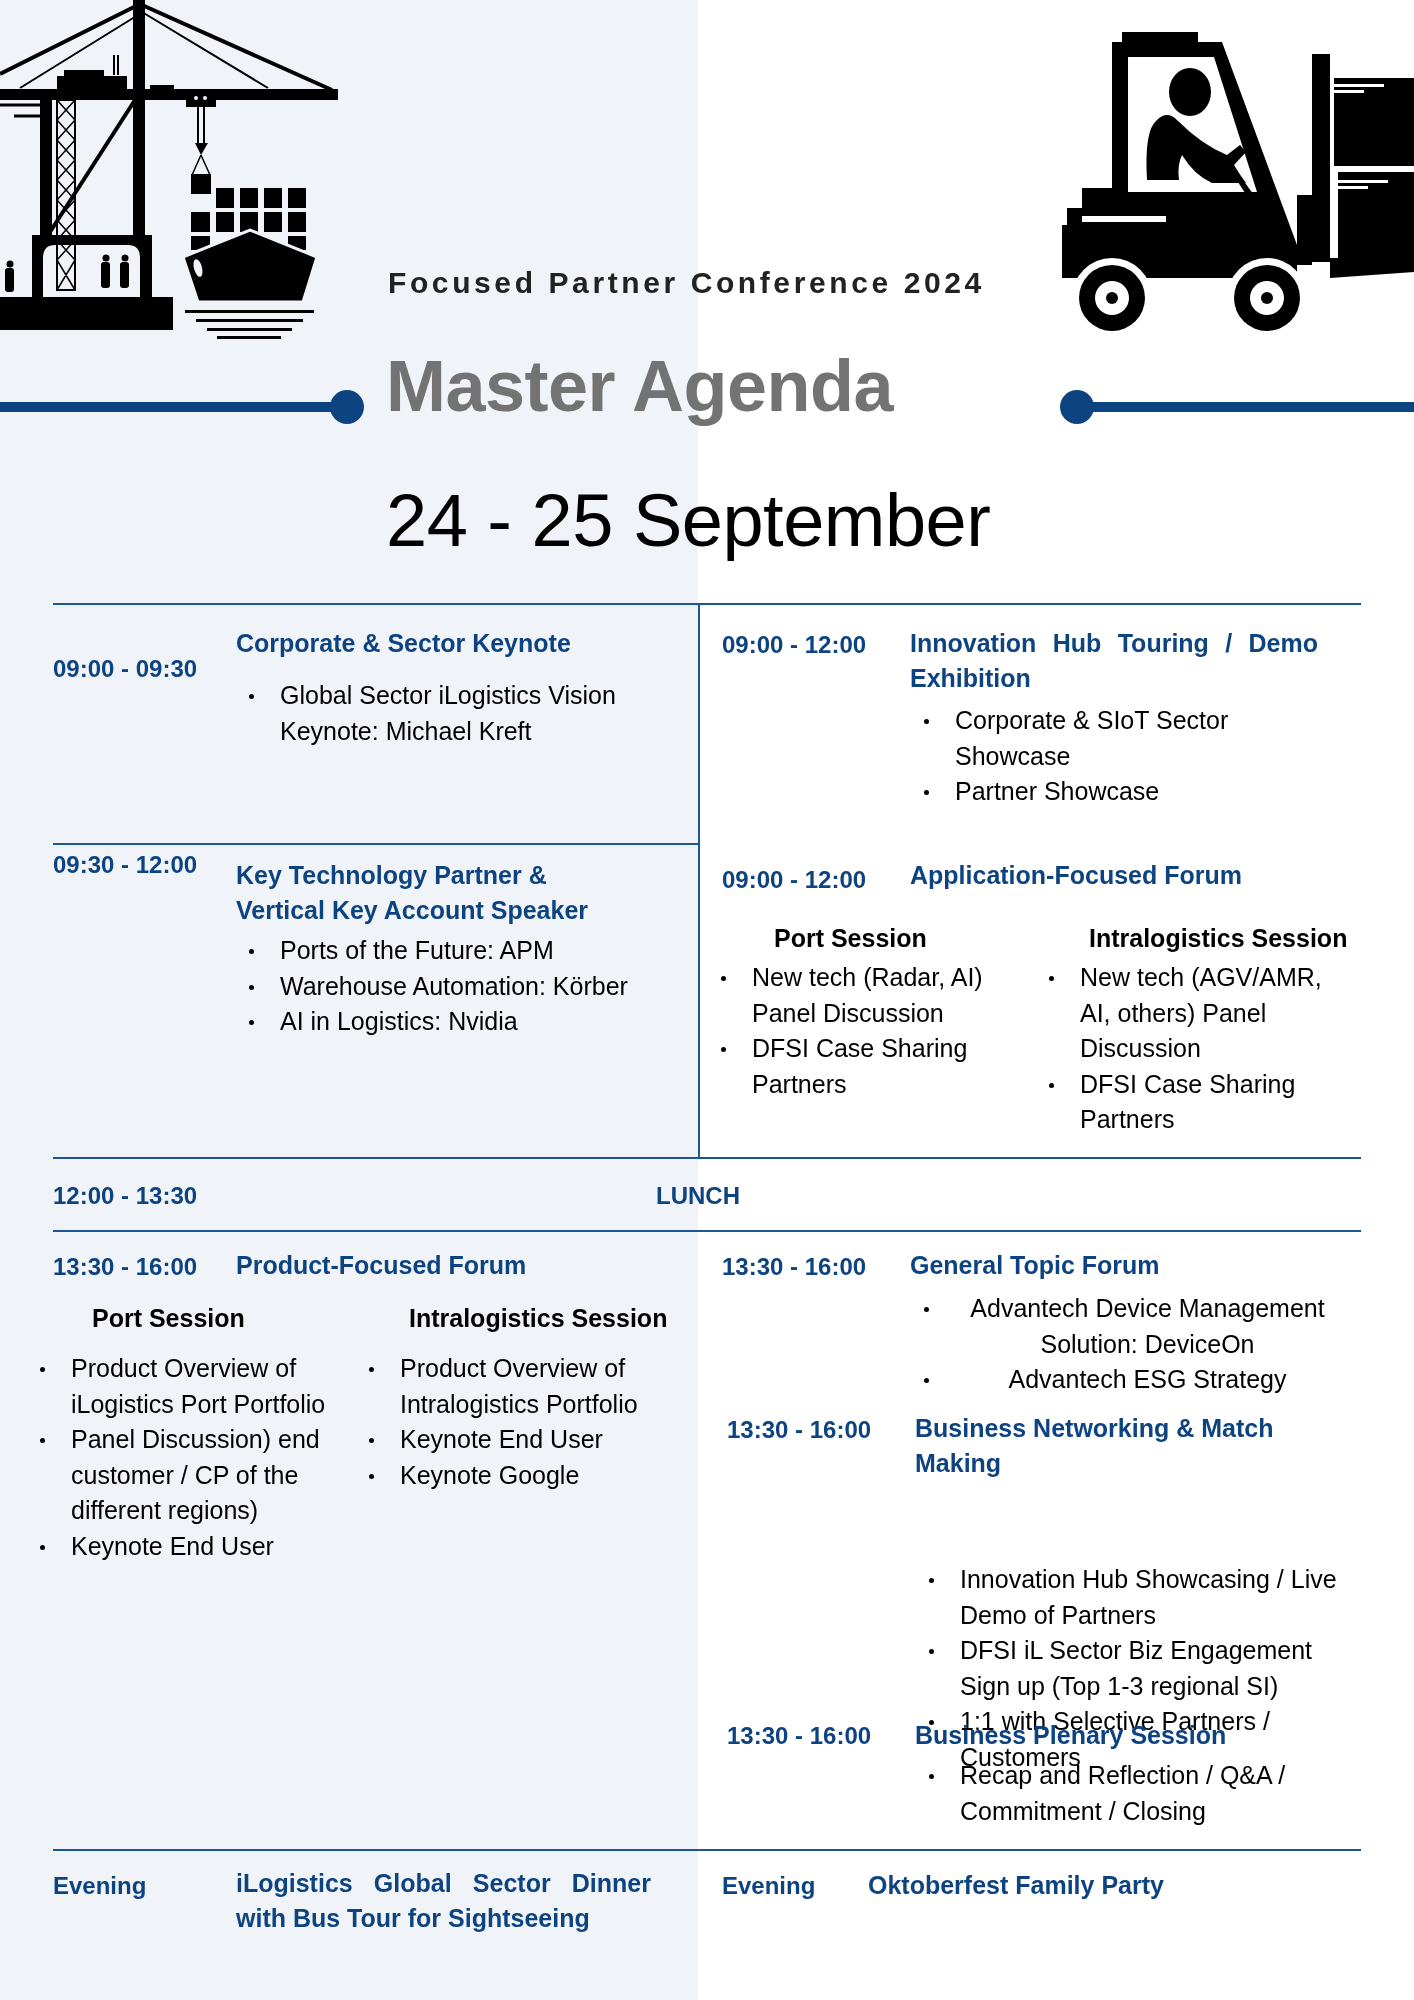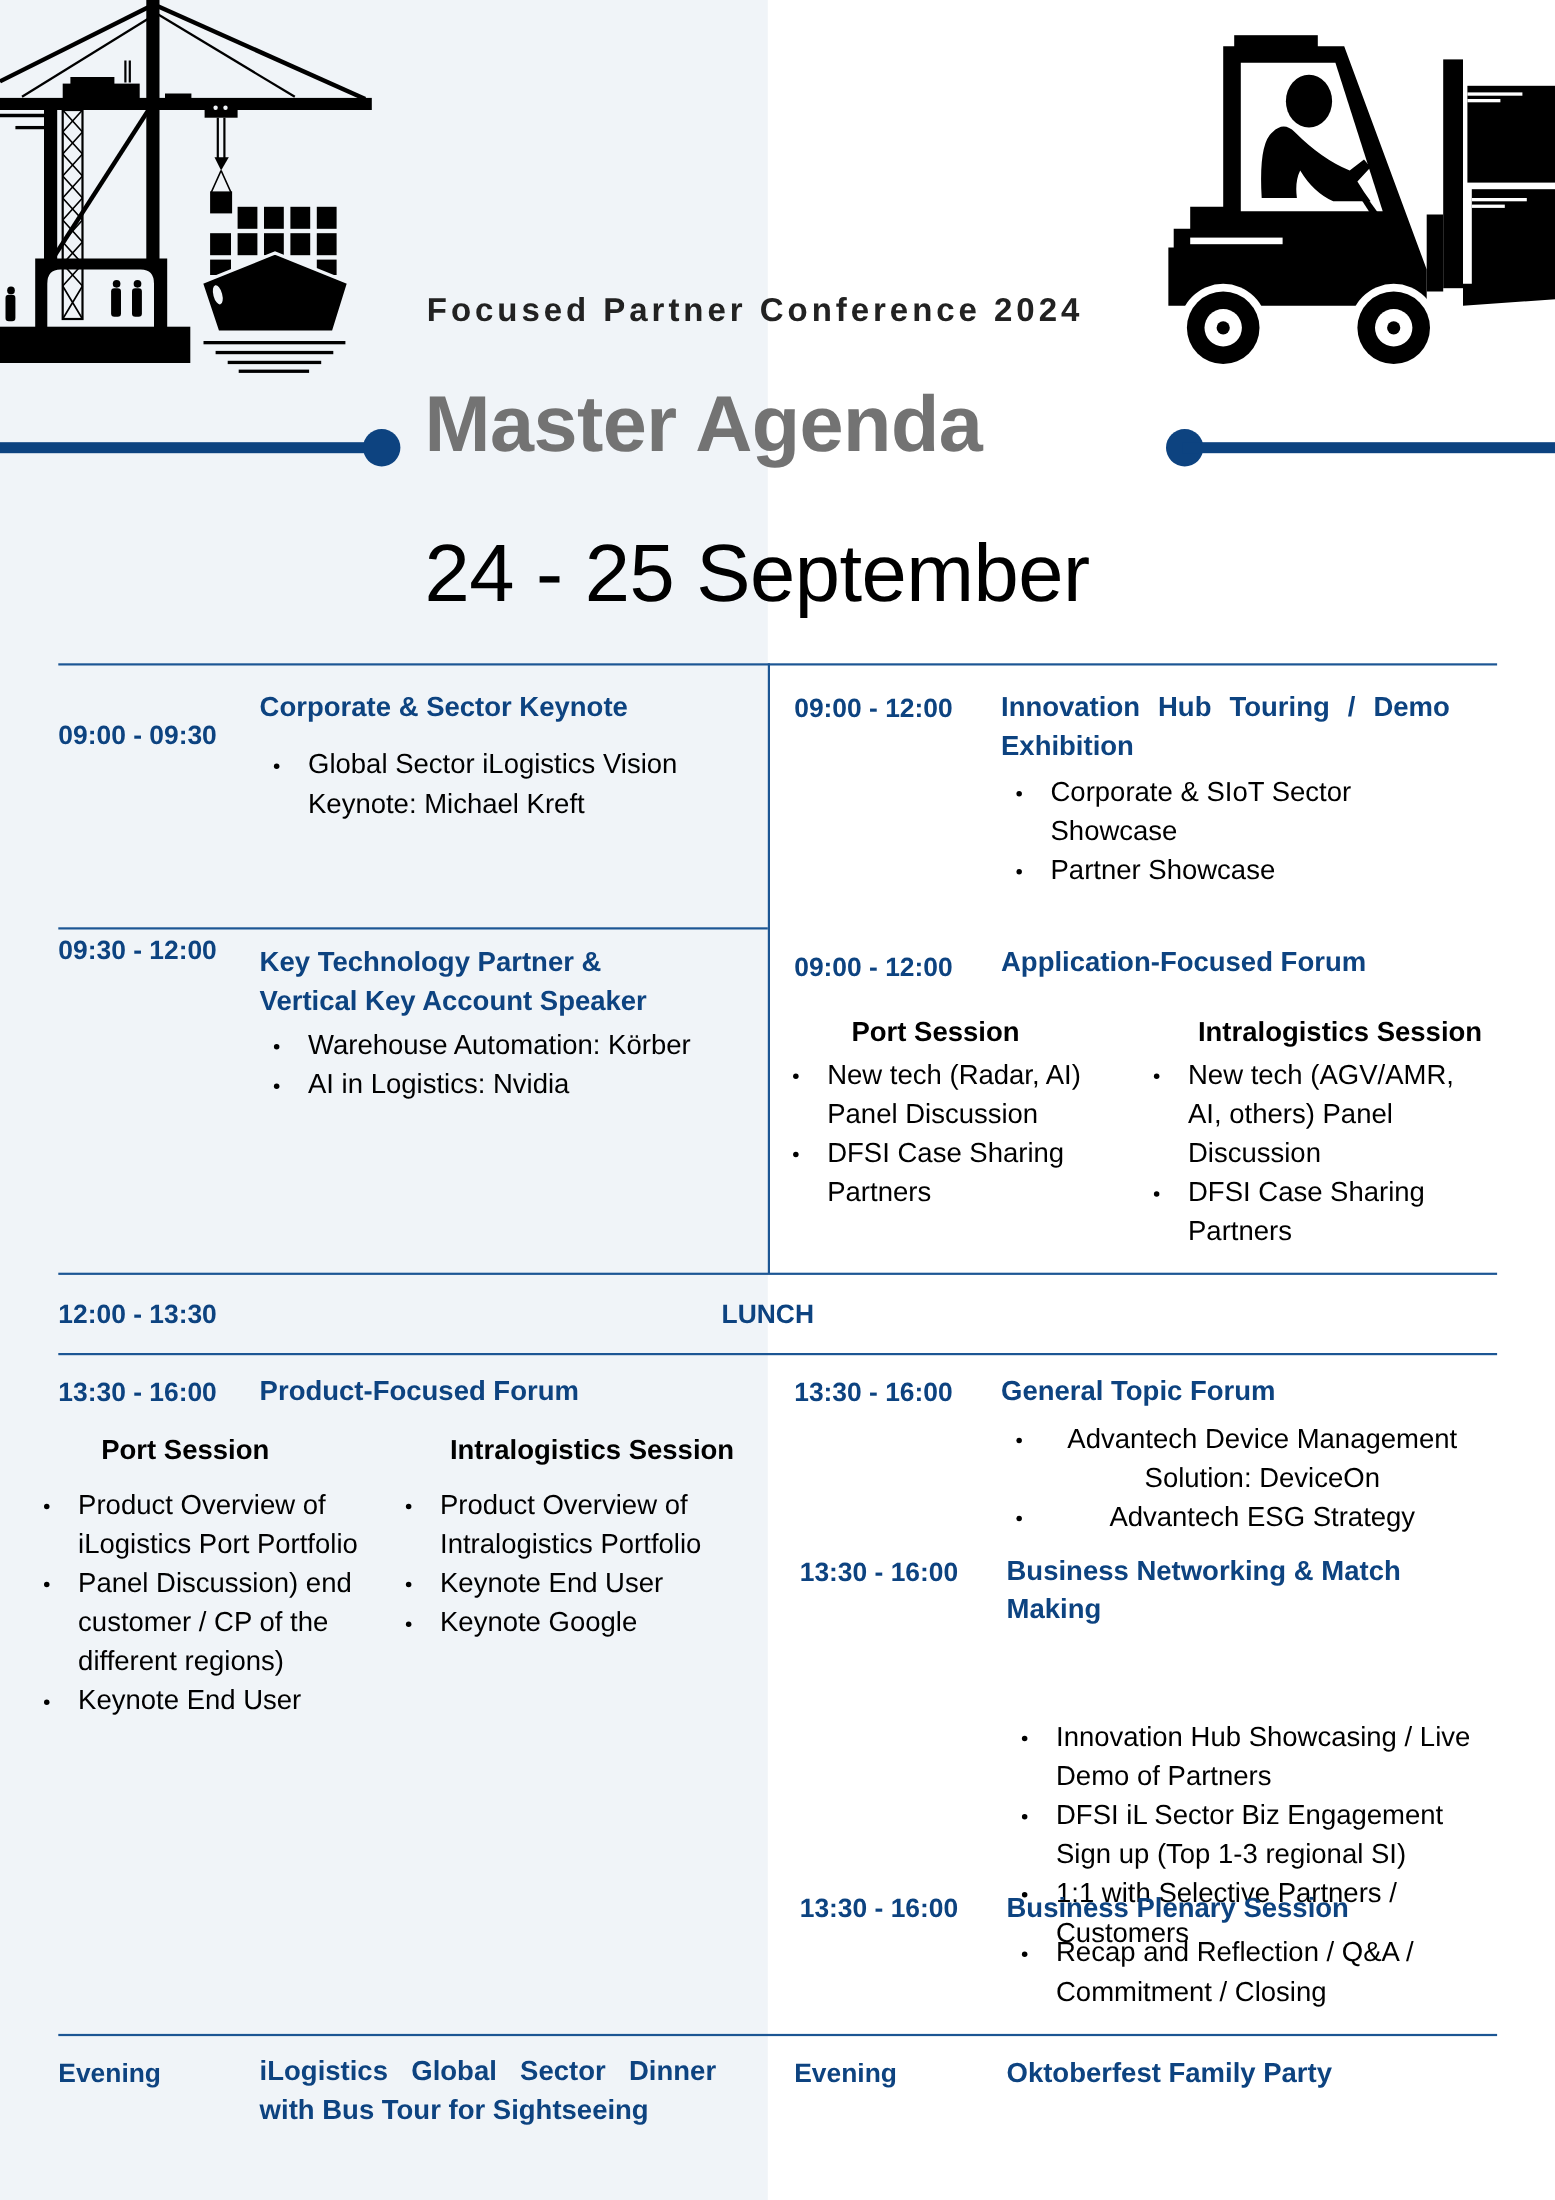--- a/index.html
+++ b/index.html
@@ -196,20 +196,21 @@
   <div class="title" style="left:236px;top:626px;width:420px;">Corporate &amp; Sector Keynote</div>
   <ul class="bullets" style="left:245px;top:678px;width:420px;">
     <li>Global Sector iLogistics Vision Keynote: Michael Kreft</li>
   </ul>
 </section>
 
 <section>
   <div class="time" style="left:53px;top:851px;">09:30 - 12:00</div>
   <div class="title" style="left:236px;top:858px;width:400px;">Key Technology Partner &amp; Vertical Key Account Speaker</div>
   <ul class="bullets" style="left:245px;top:933px;width:430px;">
+    <li>Ports of the Future: APM</li>
     <li>Warehouse Automation: Körber</li>
     <li>AI in Logistics: Nvidia</li>
   </ul>
 </section>
 
 <section>
   <div class="time" style="left:722px;top:631px;">09:00 - 12:00</div>
   <div class="title justify" style="left:910px;top:626px;width:408px;">Innovation Hub Touring / Demo Exhibition</div>
   <ul class="bullets" style="left:920px;top:703px;width:360px;">
     <li>Corporate &amp; SIoT Sector Showcase</li>
@@ -280,14 +281,14 @@
     <li>Recap and Reflection / Q&amp;A / Commitment / Closing</li>
   </ul>
 </section>
 
 <section>
   <div class="time" style="left:53px;top:1872px;">Evening</div>
   <div class="title justify" style="left:236px;top:1866px;width:415px;">iLogistics Global Sector Dinner with Bus Tour for Sightseeing</div>
 </section>
 <section>
   <div class="time" style="left:722px;top:1872px;">Evening</div>
-  <div class="title" style="left:915px;top:1868px;width:420px;">Oktoberfest Family Party</div>
+  <div class="title" style="left:868px;top:1868px;width:420px;">Oktoberfest Family Party</div>
 </section>
 
 </body></html>

